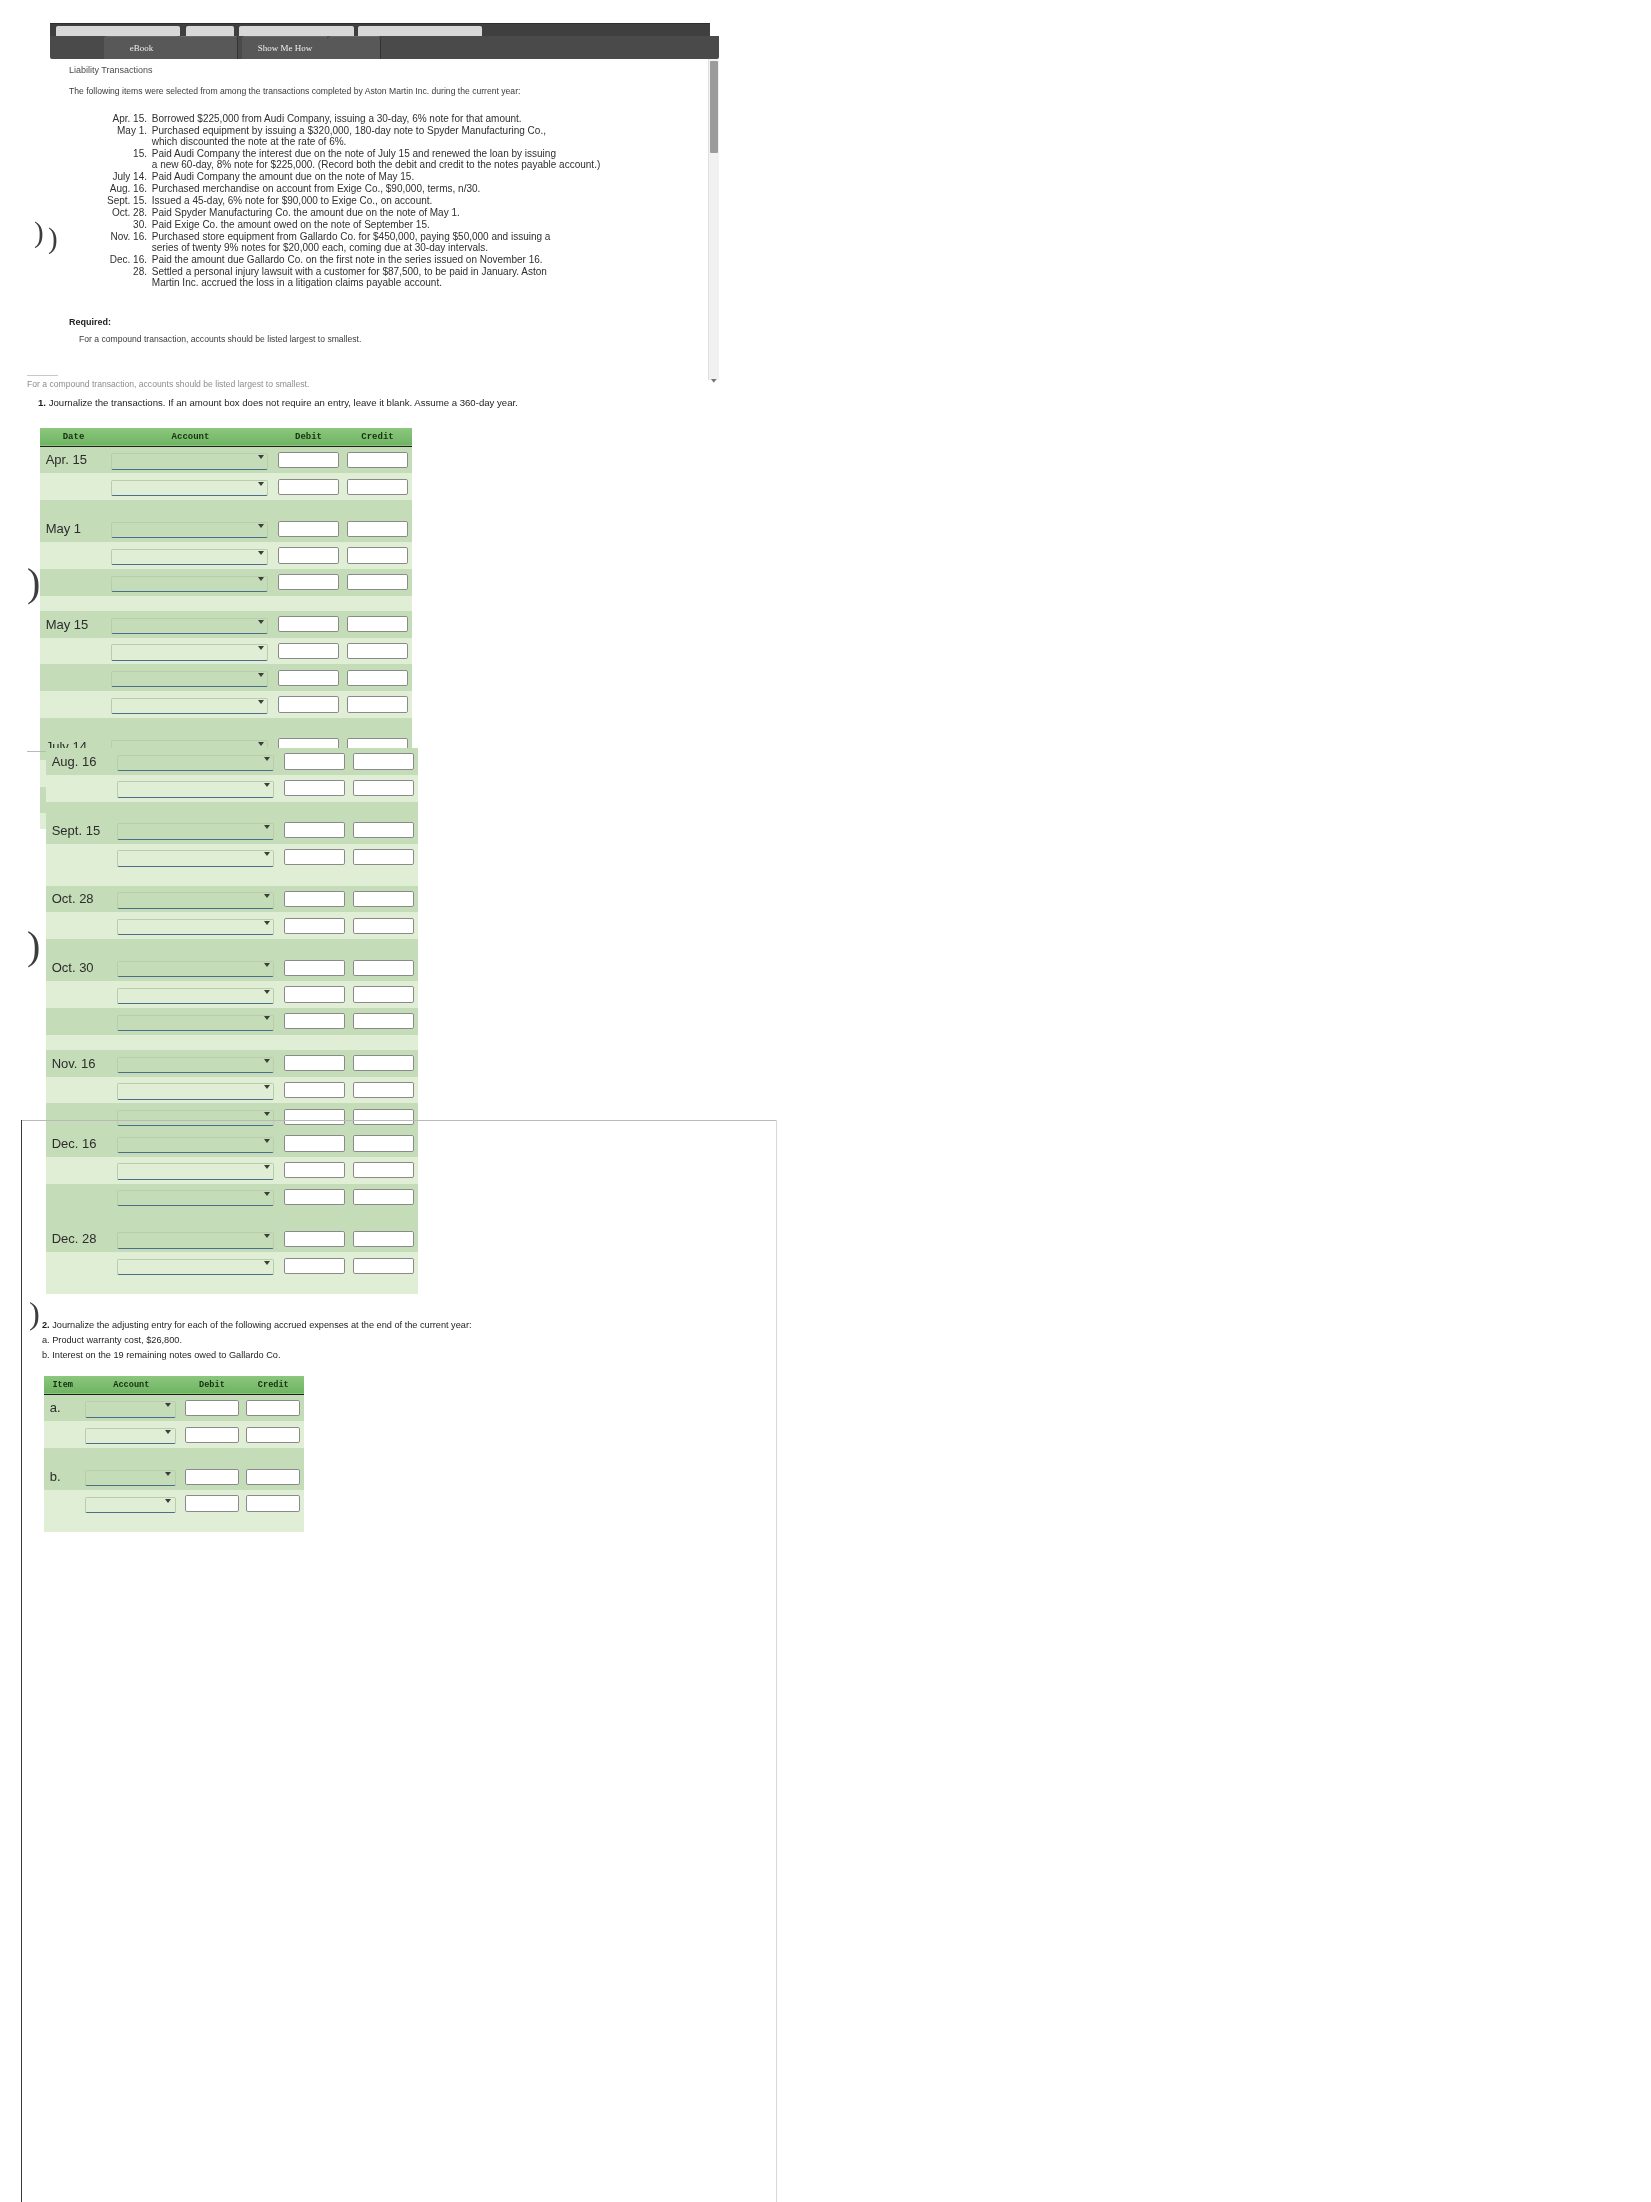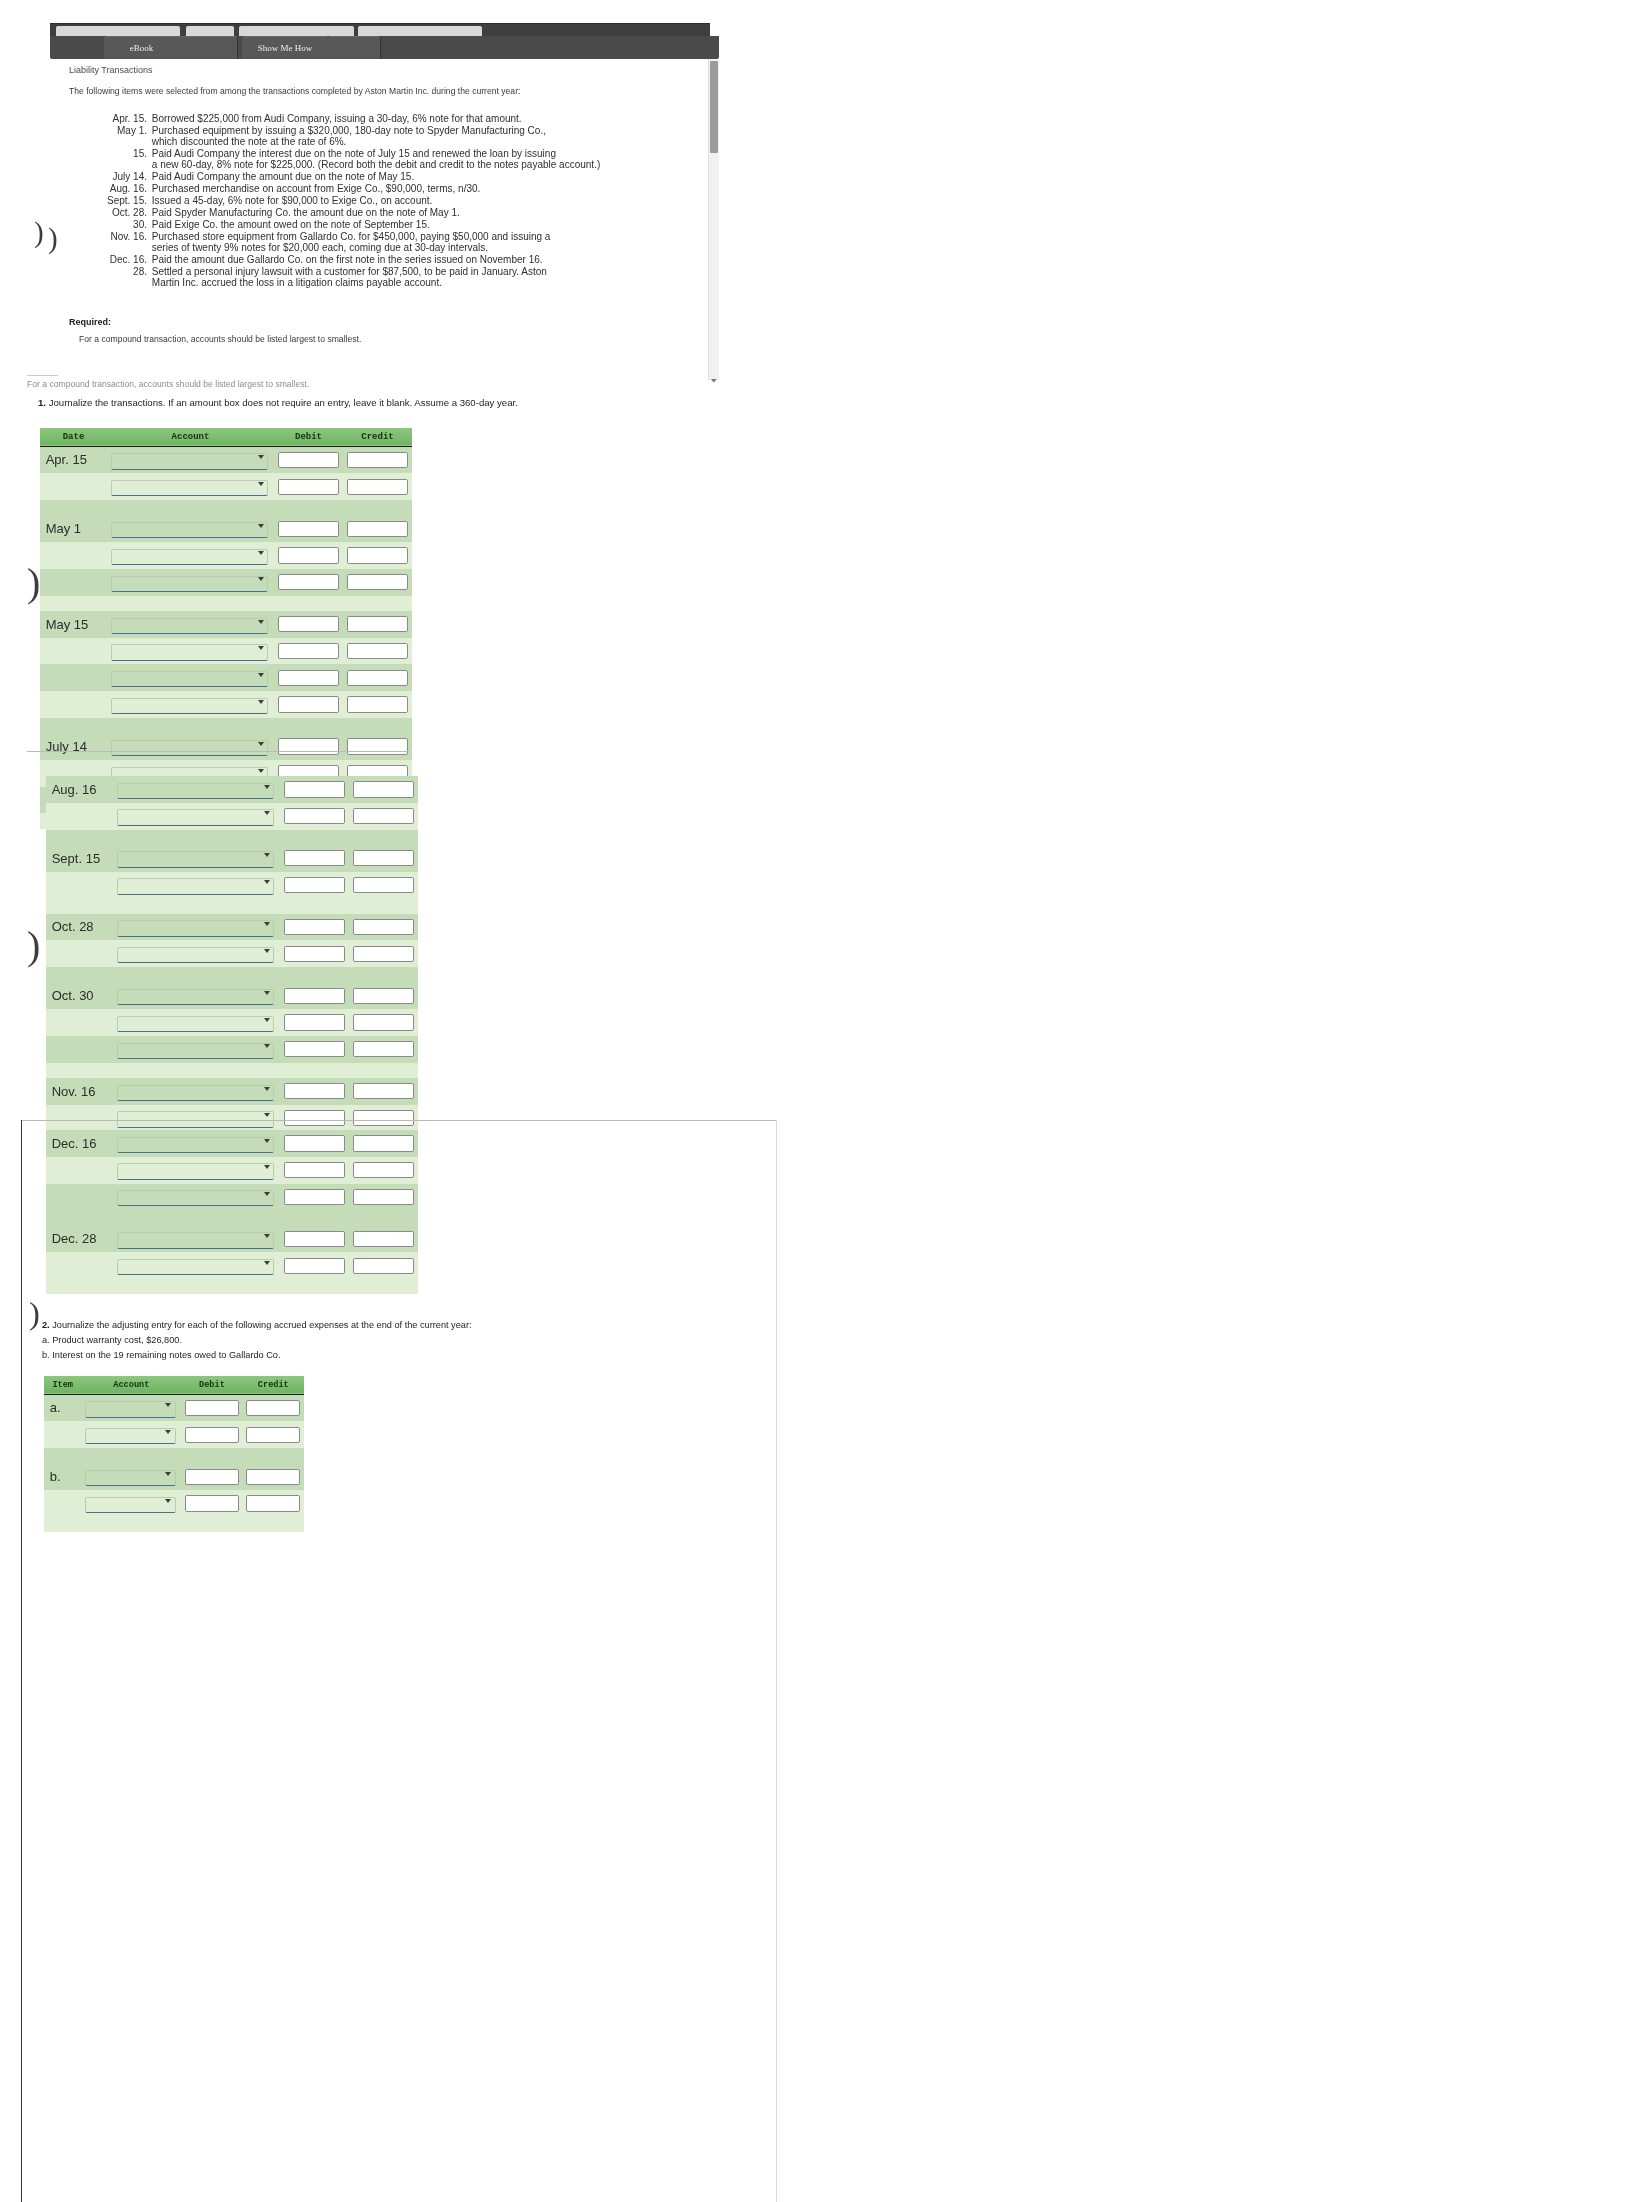--- a/index.html
+++ b/index.html
@@ -109,21 +109,21 @@
     border-left:3.3px solid transparent;border-right:3.3px solid transparent;
     border-top:4.8px solid #3d3d3d;pointer-events:none;
   }
   input.amt{
     width:54px;height:14.3px;background:#ffffff;border:1px solid #8a8a8a;border-radius:1.9px;
     margin:3.8px auto;display:block;font-size:8.6px;text-align:right;padding:0 2.9px;
     font-family:"Liberation Sans",sans-serif;
   }
 
   
-  #journal1b{position:absolute;left:46px;top:776px;width:361px;}
+  #journal1b{position:absolute;left:46px;top:748px;width:361px;}
   #journal1c{position:absolute;left:46px;top:1130px;width:361px;}
 
   
   #q2{position:absolute;left:42px;top:1320px;width:669px;font-size:9.2px;color:#1d1d1d;}
   #q2 .num{font-weight:bold;}
   #q2 .line{margin-bottom:4.8px;}
 
   
   #journal2{position:absolute;left:44px;top:1376px;width:260px;}
   .col2-item{width:36px;}

